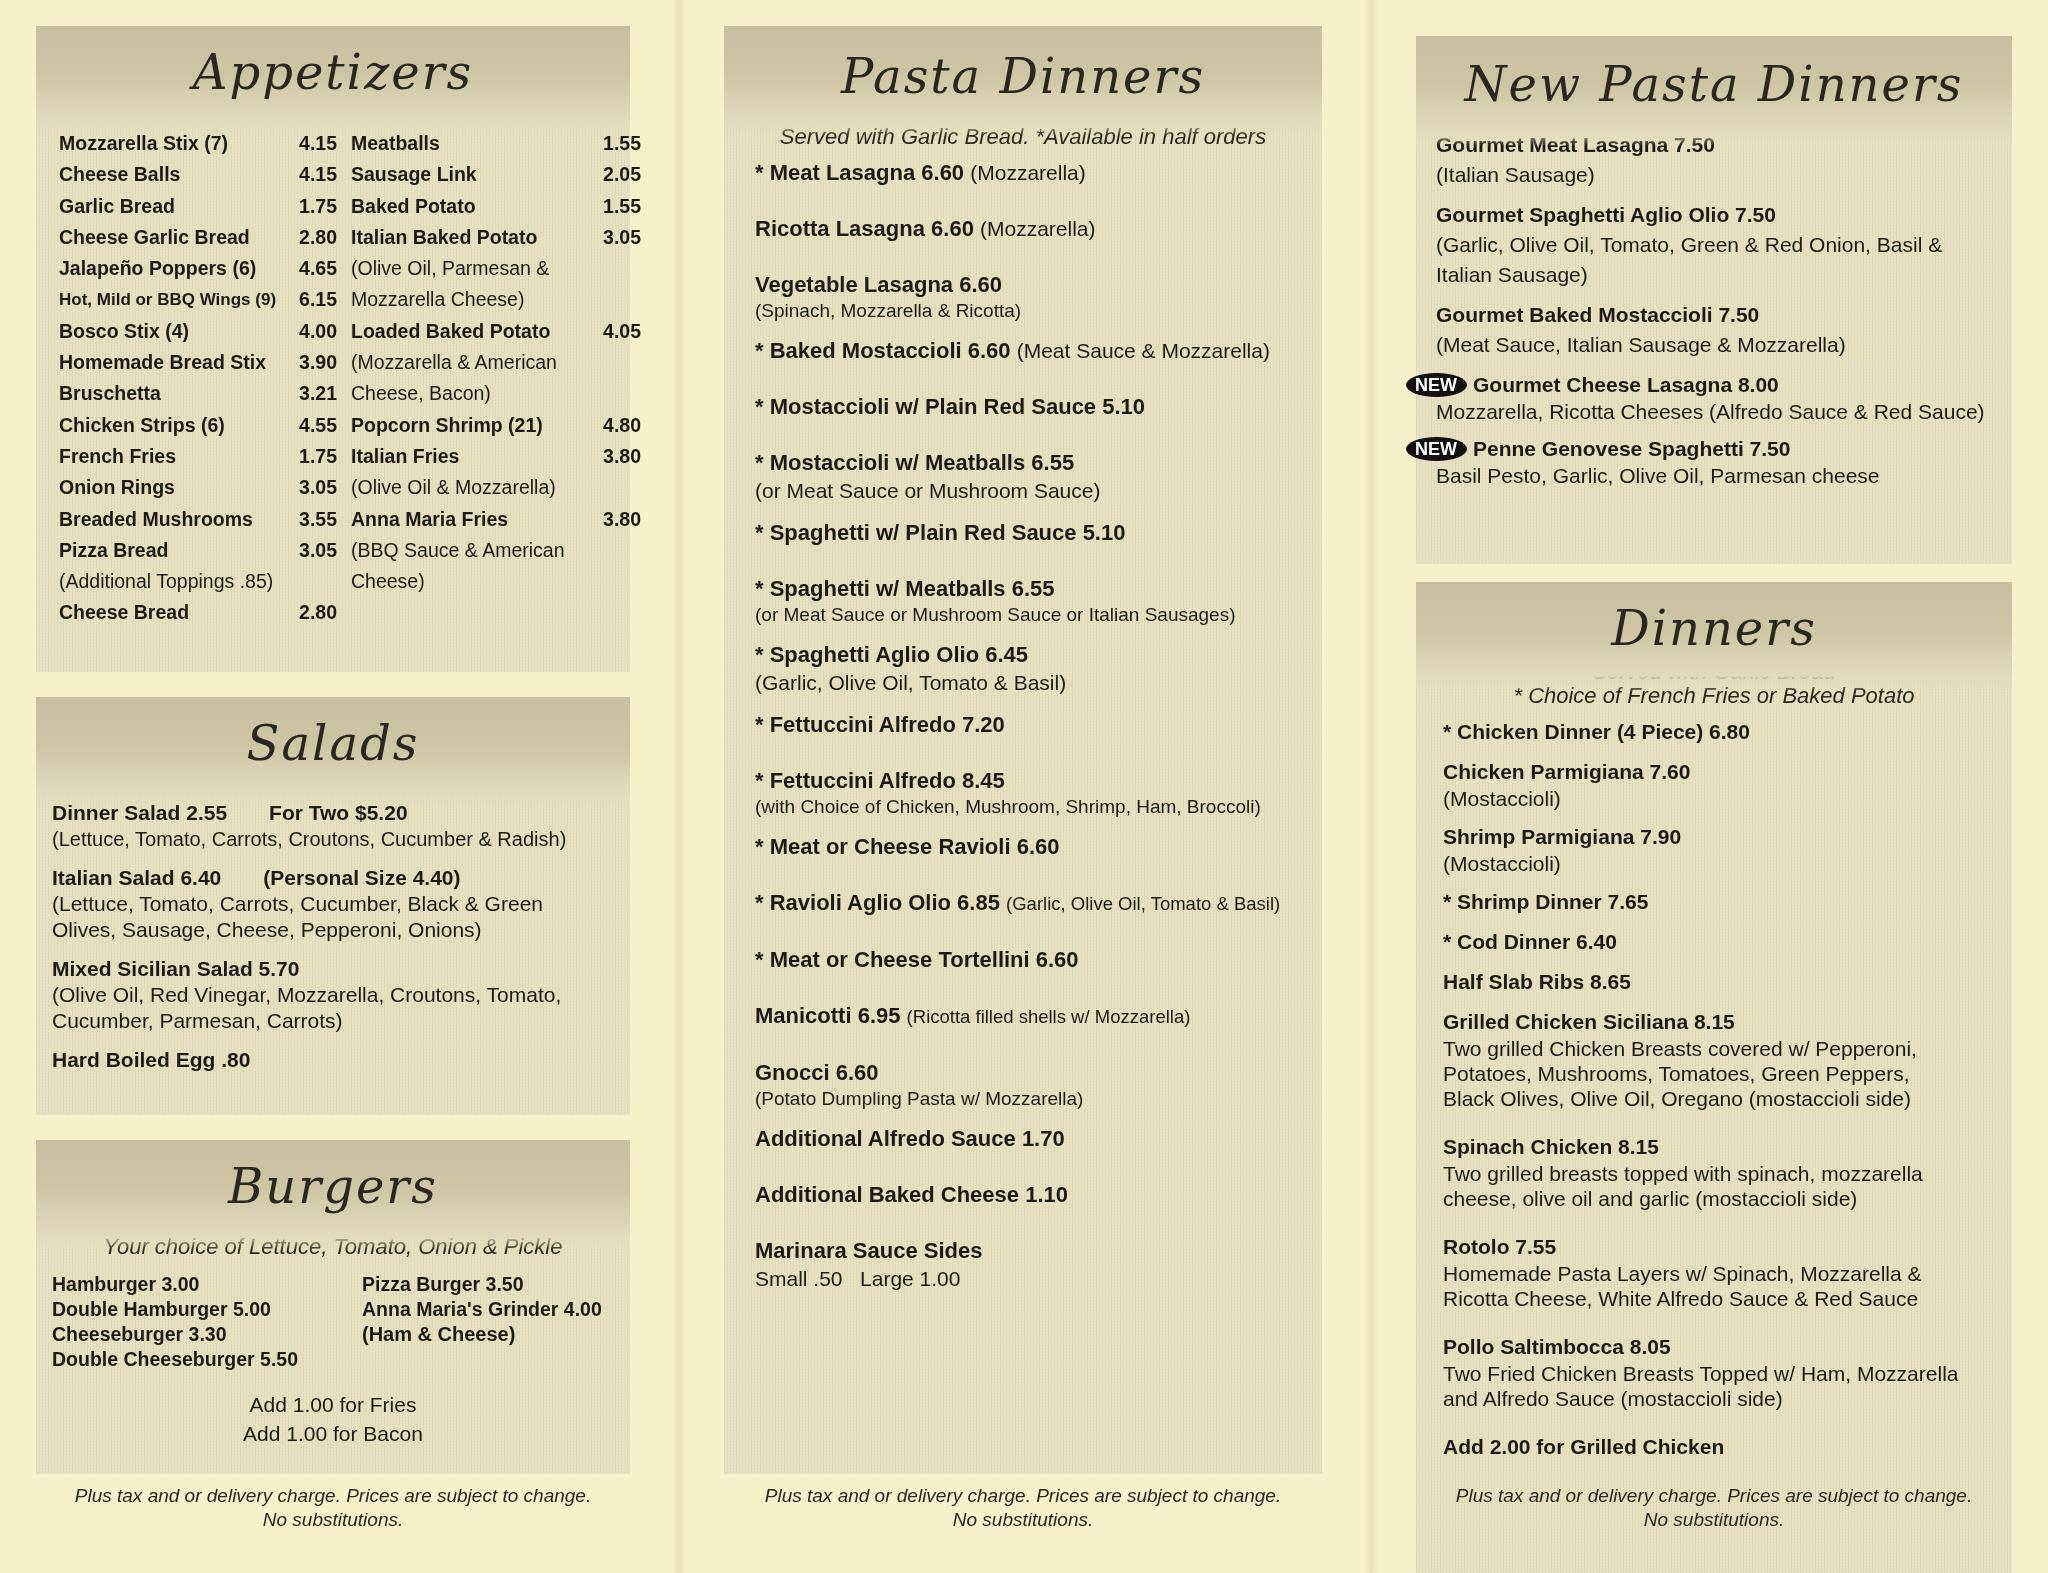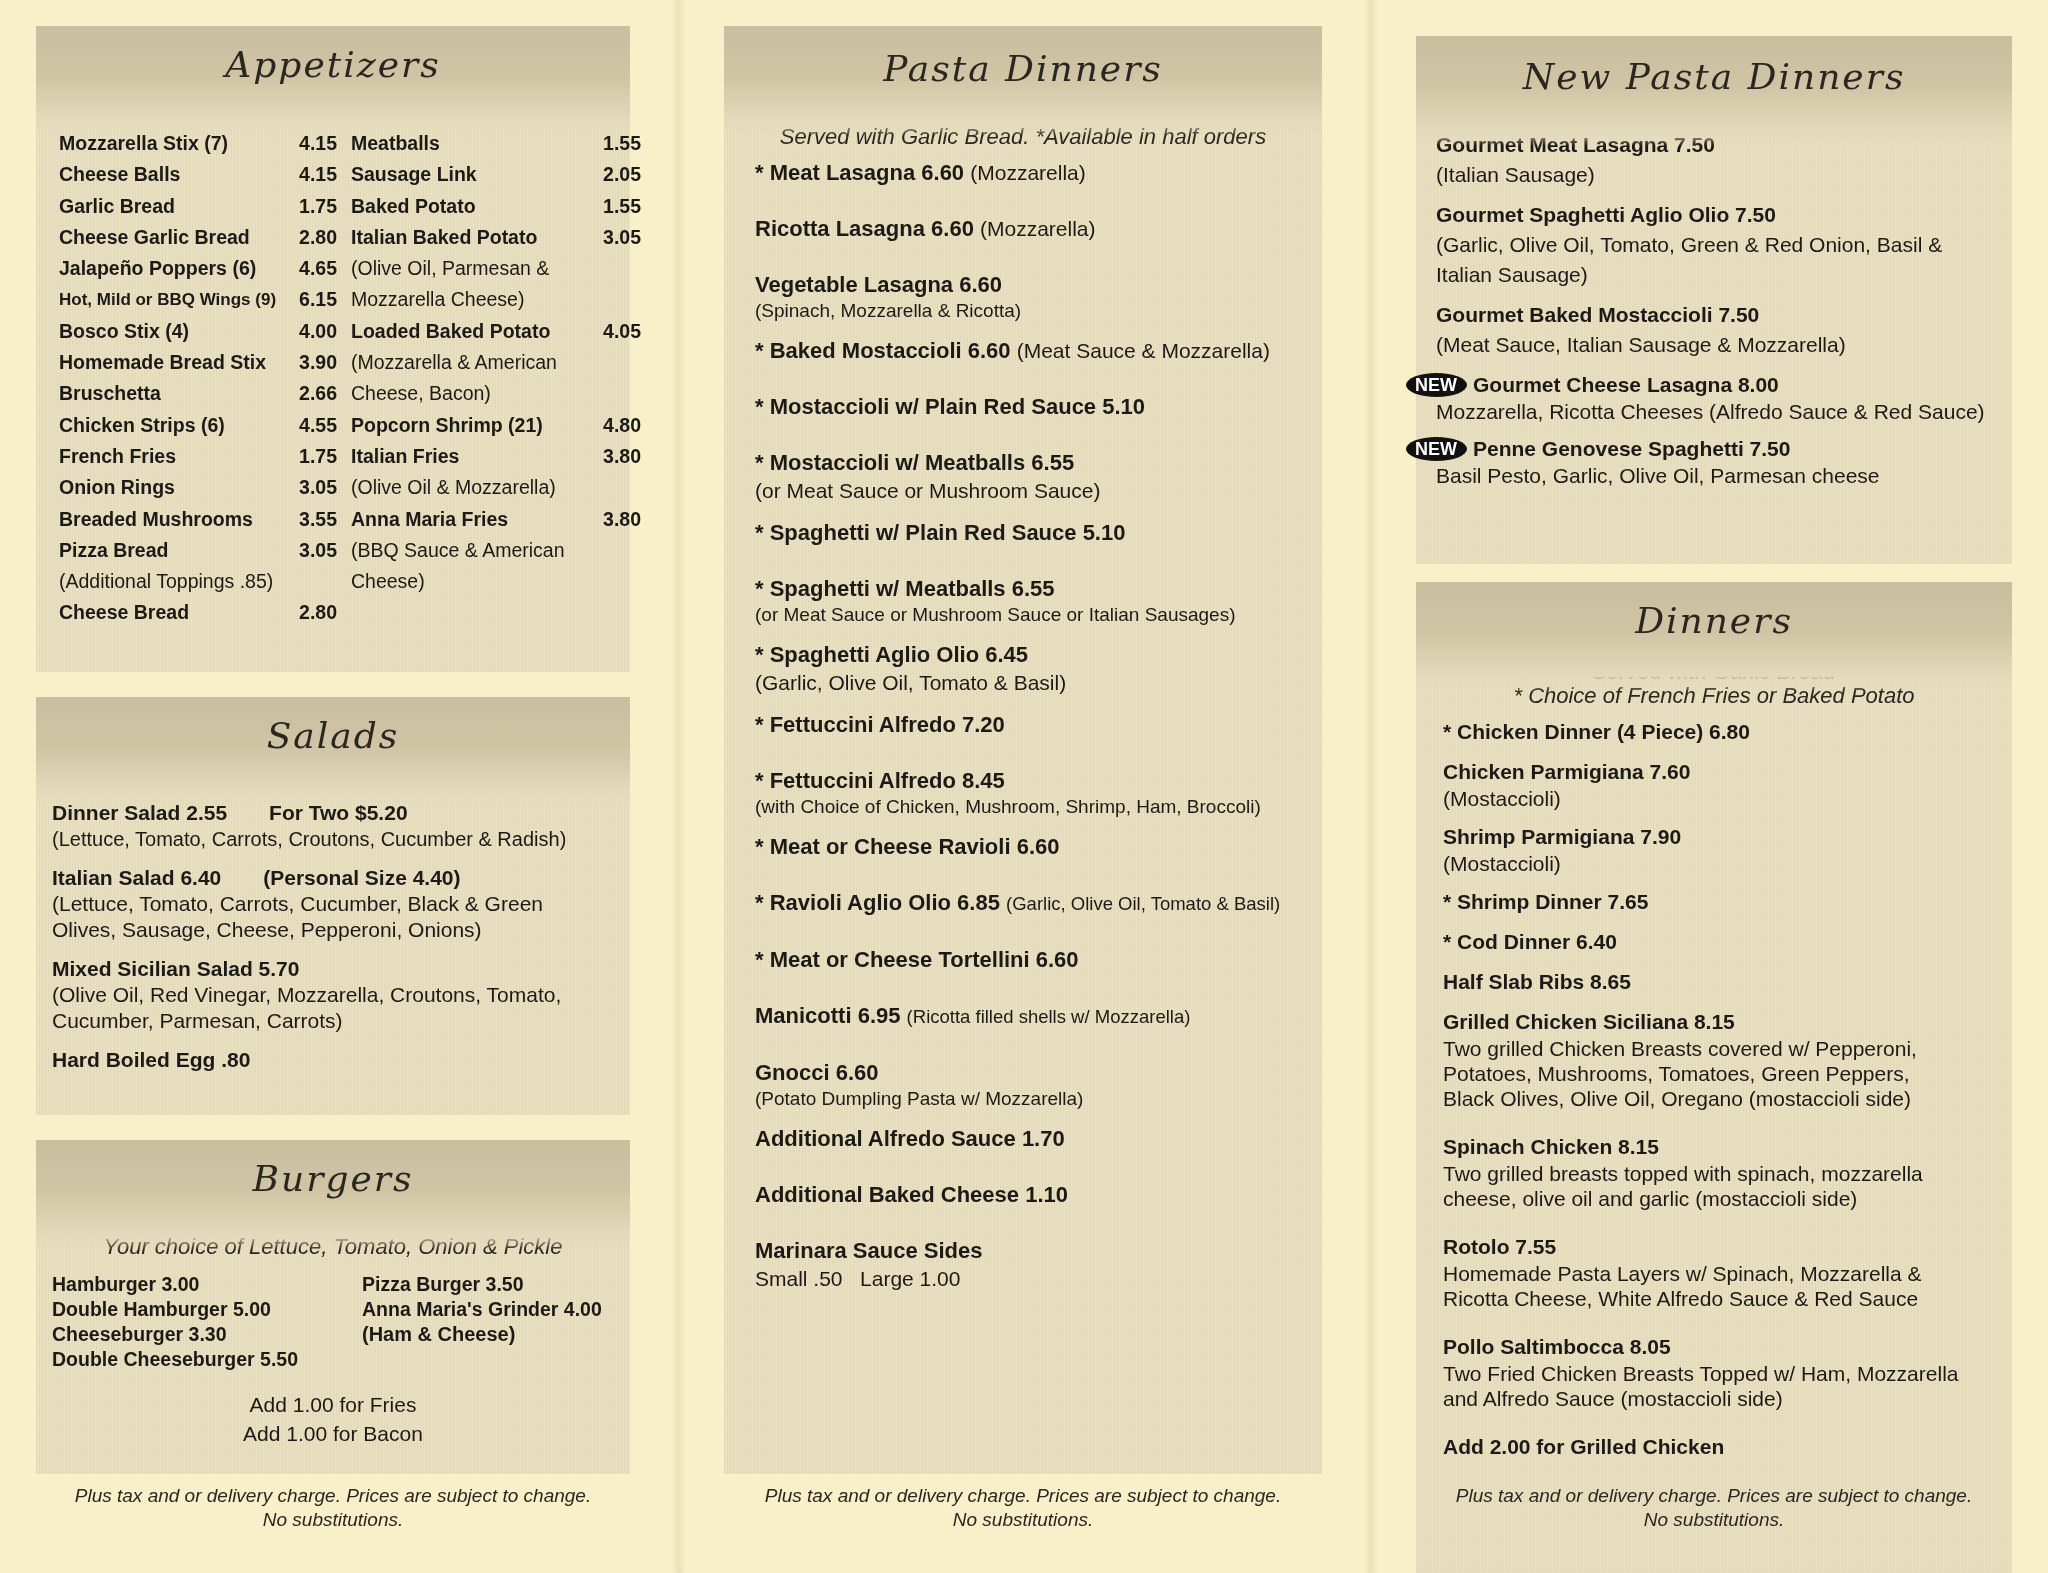--- a/index.html
+++ b/index.html
@@ -31,21 +31,21 @@
     content: "";
     position: absolute; left: 0; right: 0; top: 0; height: 110px;
     background: linear-gradient(180deg, #c9bfa0 0%, #cfc5a5 45%, #e3dabb 85%, rgba(232,223,191,0) 100%);
     clip-path: path('M0 30 Q 50% -24 100% 30 L 100% 110 L 0 110 Z');
   }
   .title {
     position: relative;
     font-family: "DejaVu Serif", serif;
     font-weight: normal;
     font-style: italic;
-    font-size: 36px;
+    font-size: 48px;
     color: #2a2620;
     letter-spacing: 2px;
     margin-top: 18px;
   }
   .sub-italic {
     font-style: italic; font-size: 22px; text-align: center; color: #2a2620;
   }
   .footer {
     position: absolute; text-align: center; font-style: italic; font-size: 19px; line-height: 24px; color: #2a2620;
   }
@@ -115,21 +115,21 @@
       <div class="price" style="padding-right:0"></div>
       <div class="name">Bosco Stix (4)</div>
       <div class="price">4.00</div>
       <div class="name">Loaded Baked Potato</div>
       <div class="price" style="padding-right:0">4.05</div>
       <div class="name">Homemade Bread Stix</div>
       <div class="price">3.90</div>
       <div class="desc">(Mozzarella &amp; American</div>
       <div class="price" style="padding-right:0"></div>
       <div class="name">Bruschetta</div>
-      <div class="price">2.66</div>
+      <div class="price">3.21</div>
       <div class="desc">Cheese, Bacon)</div>
       <div class="price" style="padding-right:0"></div>
       <div class="name">Chicken Strips (6)</div>
       <div class="price">4.55</div>
       <div class="name">Popcorn Shrimp (21)</div>
       <div class="price" style="padding-right:0">4.80</div>
       <div class="name">French Fries</div>
       <div class="price">1.75</div>
       <div class="name">Italian Fries</div>
       <div class="price" style="padding-right:0">3.80</div>

